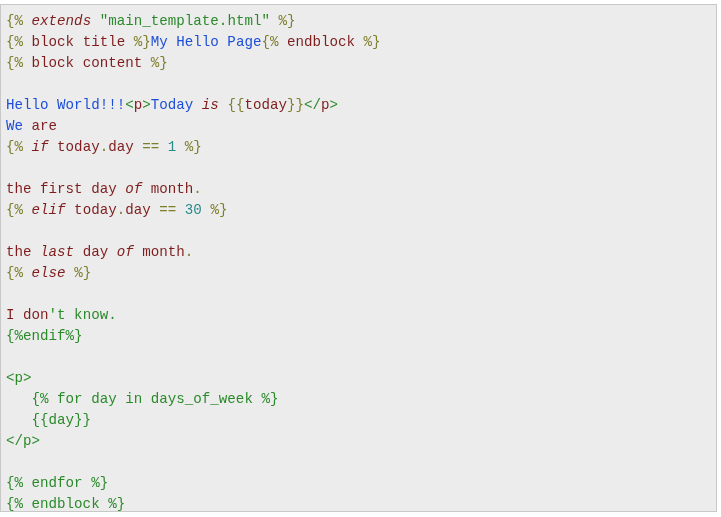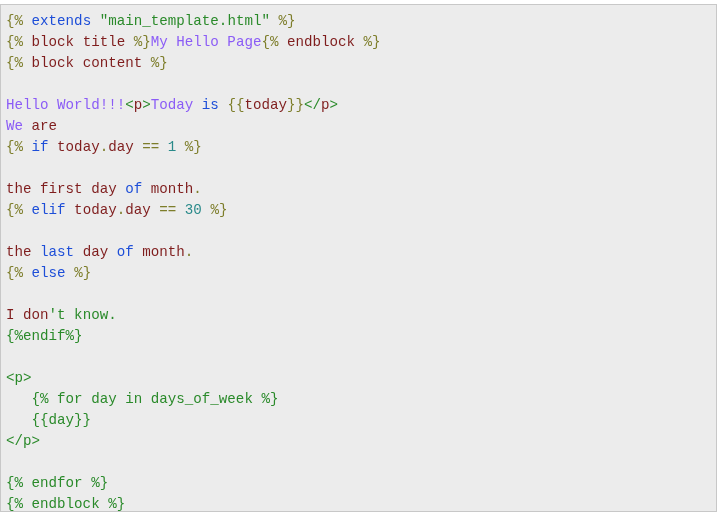--- a/index.html
+++ b/index.html
@@ -16,27 +16,27 @@
     pre.code {
       margin: 0;
       font-family: "Liberation Mono", "DejaVu Sans Mono", monospace;
       font-size: 14.2px;
       line-height: 21px;
       color: #1a1a1a;
       white-space: pre;
     }
     .line { display: block; height: 21px; }
     .t-delim { color: #7d7d2a; }
-    .t-kw { color: #1d4ed8; }
+    .t-kw { color: #7f1d1d; font-style: italic; }
     .t-str { color: #2a8a2a; }
     .t-text { color: #7f1d1d; }
     .t-num { color: #2a8a8a; }
     .t-op { color: #7d7d2a; }
     .t-dot { color: #7d7d2a; }
     .t-green { color: #2a8a2a; }
-    .t-purple { color: #8b5cf6; }
+    .t-purple { color: #1d4ed8; }
   </style>
 </head>
 <body>
 
 <div class="code-block">
   <pre class="code" id="code-listing"><span class="line"><span class="t-delim">{%</span><span class="t-text"> </span><span class="t-kw">extends</span><span class="t-text"> </span><span class="t-str">"main_template.html"</span><span class="t-text"> </span><span class="t-delim">%}</span></span><span class="line"><span class="t-delim">{%</span><span class="t-text"> block title </span><span class="t-delim">%}</span><span class="t-purple">My Hello Page</span><span class="t-delim">{%</span><span class="t-text"> endblock </span><span class="t-delim">%}</span></span><span class="line"><span class="t-delim">{%</span><span class="t-text"> block content </span><span class="t-delim">%}</span></span><span class="line">​</span><span class="line"><span class="t-purple">Hello World!!!</span><span class="t-green">&lt;</span><span class="t-text">p</span><span class="t-green">&gt;</span><span class="t-purple">Today</span><span class="t-text"> </span><span class="t-kw">is</span><span class="t-text"> </span><span class="t-delim">{{</span><span class="t-text">today</span><span class="t-delim">}}</span><span class="t-green">&lt;/</span><span class="t-text">p</span><span class="t-green">&gt;</span></span><span class="line"><span class="t-purple">We</span><span class="t-text"> are</span></span><span class="line"><span class="t-delim">{%</span><span class="t-text"> </span><span class="t-kw">if</span><span class="t-text"> today</span><span class="t-dot">.</span><span class="t-text">day </span><span class="t-op">==</span><span class="t-text"> </span><span class="t-num">1</span><span class="t-text"> </span><span class="t-delim">%}</span></span><span class="line">​</span><span class="line"><span class="t-text">the first day </span><span class="t-kw">of</span><span class="t-text"> month</span><span class="t-dot">.</span></span><span class="line"><span class="t-delim">{%</span><span class="t-text"> </span><span class="t-kw">elif</span><span class="t-text"> today</span><span class="t-dot">.</span><span class="t-text">day </span><span class="t-op">==</span><span class="t-text"> </span><span class="t-num">30</span><span class="t-text"> </span><span class="t-delim">%}</span></span><span class="line">​</span><span class="line"><span class="t-text">the </span><span class="t-kw">last</span><span class="t-text"> day </span><span class="t-kw">of</span><span class="t-text"> month</span><span class="t-dot">.</span></span><span class="line"><span class="t-delim">{%</span><span class="t-text"> </span><span class="t-kw">else</span><span class="t-text"> </span><span class="t-delim">%}</span></span><span class="line">​</span><span class="line"><span class="t-text">I don</span><span class="t-green">'t know.</span></span><span class="line"><span class="t-green">{%endif%}</span></span><span class="line">​</span><span class="line"><span class="t-green">&lt;p&gt;</span></span><span class="line"><span class="t-green">   {% for day in days_of_week %}</span></span><span class="line"><span class="t-green">   {{day}}</span></span><span class="line"><span class="t-green">&lt;/p&gt;</span></span><span class="line">​</span><span class="line"><span class="t-green">{% endfor %}</span></span><span class="line"><span class="t-green">{% endblock %}</span></span></pre>
 </div>
 
 </body></html>

